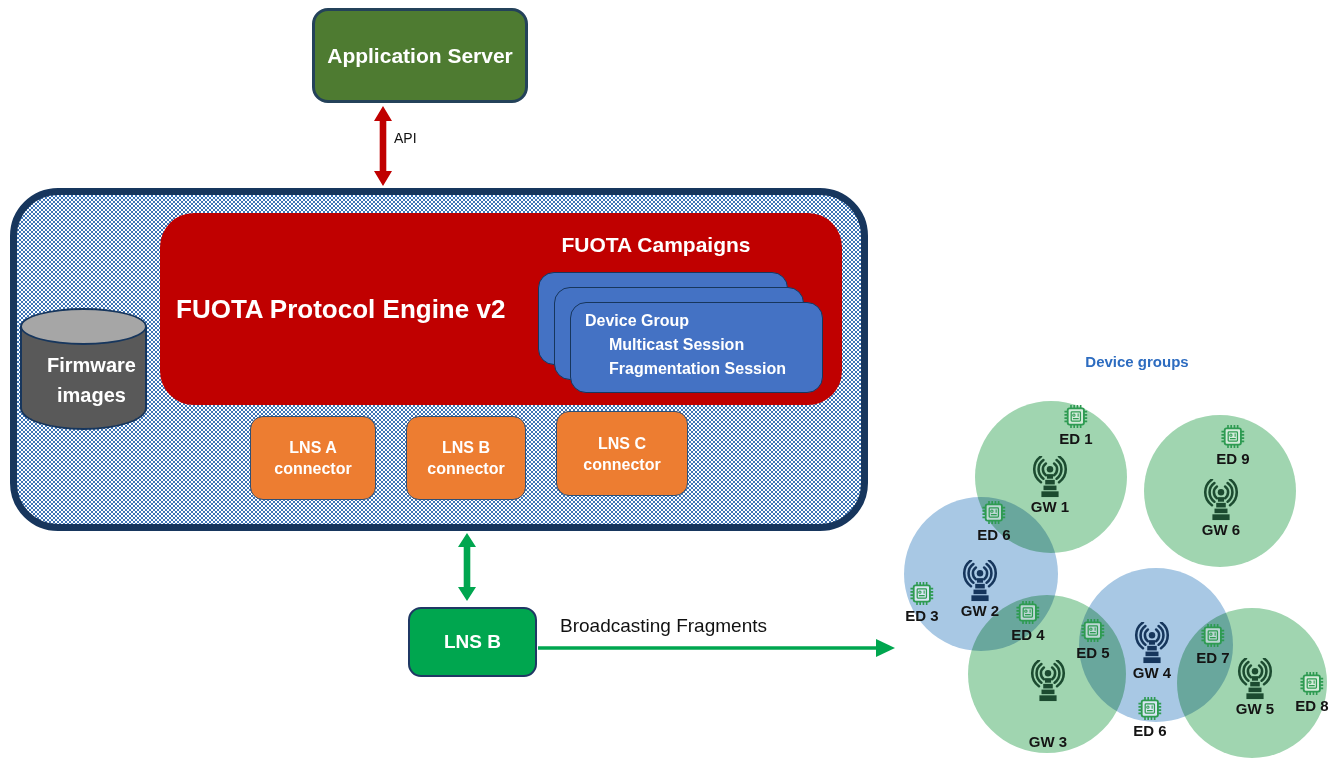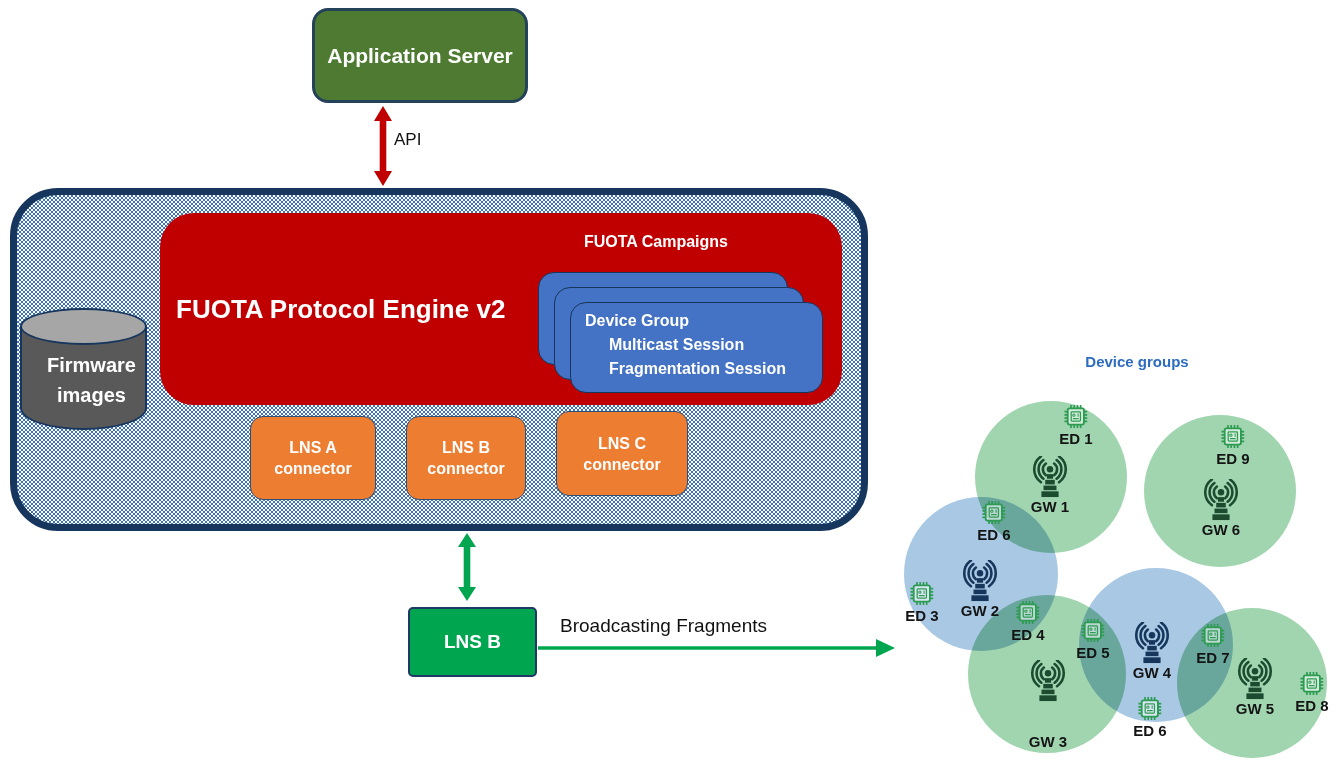--- a/index.html
+++ b/index.html
@@ -9,21 +9,21 @@
   }
   .abs{position:absolute;}
 
   
   .app-server{
     left:272px;top:8px;width:216px;height:95px;
     background:#4E7B31;border:3px solid #24425A;border-radius:16px;
     display:flex;align-items:center;justify-content:center;
     color:#ffffff;font-size:21px;font-weight:bold;box-sizing:border-box;margin-left:40px;
   }
-  .api-label{left:394px;top:130px;font-size:17px;color:#111111;}
+  .api-label{left:394px;top:130px;font-size:14px;color:#111111;}
 
   
   .fuota-container{
     left:10px;top:188px;width:858px;height:343px;box-sizing:border-box;
     border:7px solid #17365D;border-radius:48px;
     background:repeating-conic-gradient(#3D74B5 0% 25%, #ffffff 0% 50%);
     background-size:4px 4px;
   }
   
   .cyl-body{
@@ -42,21 +42,21 @@
   
   .engine-box{
     left:160px;top:213px;width:682px;height:192px;
     background:#C00000;border-radius:34px;
   }
   .engine-title{
     left:176px;top:294px;color:#ffffff;font-size:26px;font-weight:bold;white-space:nowrap;
   }
   .campaigns-title{
     left:536px;top:233px;width:240px;text-align:center;
-    color:#ffffff;font-size:16px;font-weight:bold;white-space:nowrap;
+    color:#ffffff;font-size:21px;font-weight:bold;white-space:nowrap;
   }
   .campaign-card{
     width:250px;height:93px;box-sizing:border-box;
     background:#4472C4;border:1.5px solid #17365D;border-radius:16px;
   }
   .card-back{left:538px;top:272px;}
   .card-mid{left:554px;top:287px;}
   .card-front{
     left:570px;top:302px;width:253px;height:91px;box-sizing:border-box;
     background:#4472C4;border:1.5px solid #17365D;border-radius:16px;
@@ -70,21 +70,21 @@
     color:#ffffff;font-size:16px;font-weight:bold;line-height:21px;
   }
   .connector .lbl{width:92px;}
   .conn-a{left:250px;top:416px;width:126px;height:84px;}
   .conn-b{left:406px;top:416px;width:120px;height:84px;}
   .conn-c{left:556px;top:411px;width:132px;height:85px;}
 
   
   .lns-box{
     left:408px;top:607px;width:129px;height:70px;box-sizing:border-box;
-    background:#00A64F;border:2.5px solid #1F3864;border-radius:5px;
+    background:#00A64F;border:2.5px solid #1F3864;border-radius:13px;
     display:flex;align-items:center;justify-content:center;
     color:#ffffff;font-size:19px;font-weight:bold;
   }
   .broadcast-label{
     left:560px;top:615px;width:270px;text-align:left;
     font-size:19px;color:#111111;white-space:nowrap;
   }
 
   
   .dg-title{

